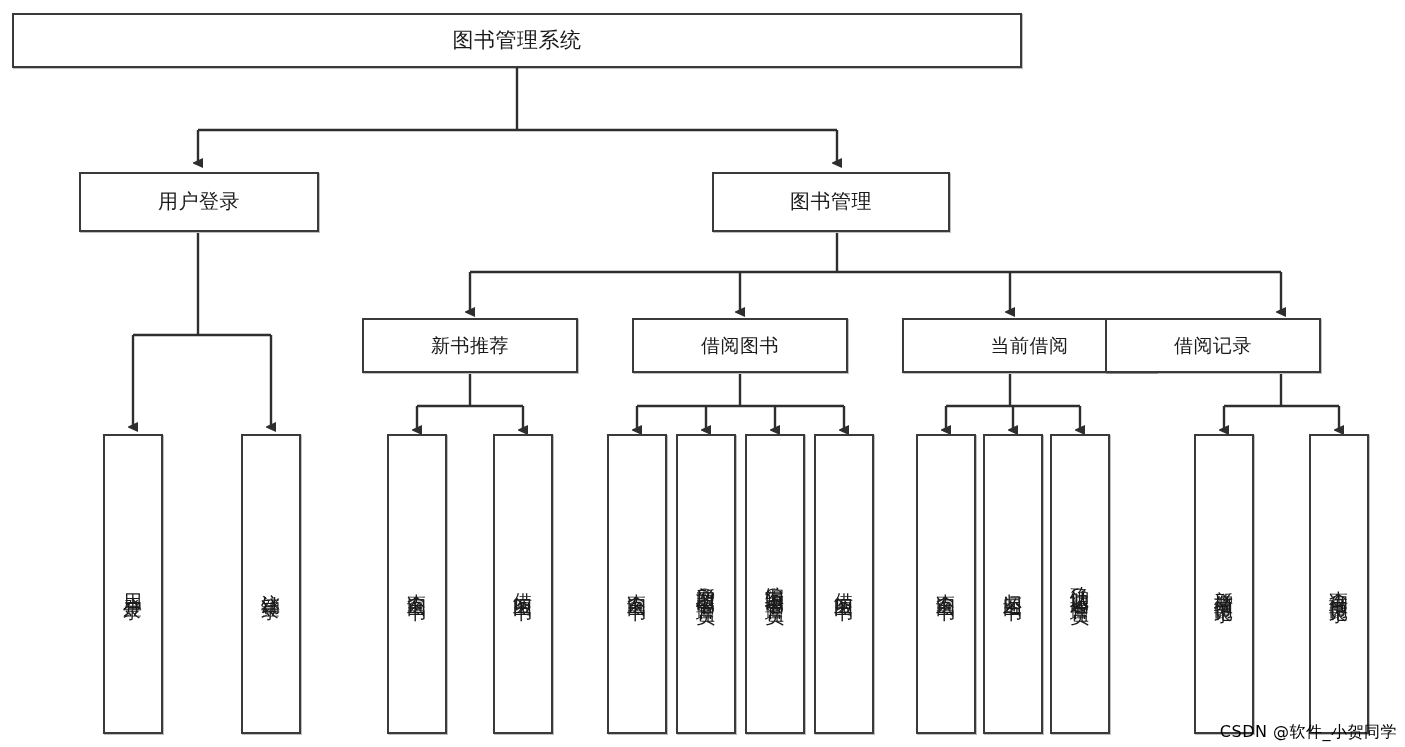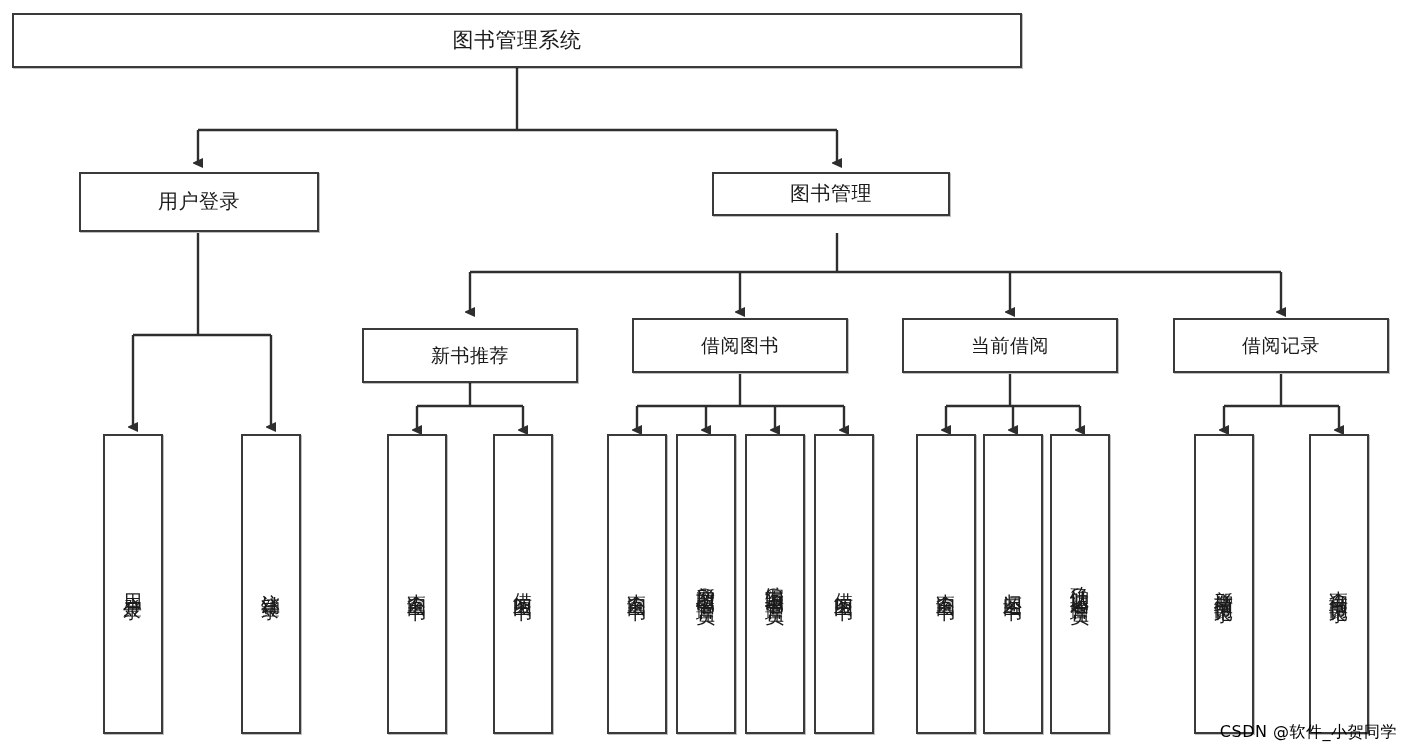--- a/index.html
+++ b/index.html
@@ -123,37 +123,37 @@
   </svg>
 
   <div class="node root horizontal" style="left:12px; top:13px; width:1010px; height:55px;">
     <span class="label">图书管理系统</span>
   </div>
 
   <div class="node level1 horizontal" style="left:79px; top:172px; width:240px; height:60px;">
     <span class="label">用户登录</span>
   </div>
 
-  <div class="node level1 horizontal" style="left:712px; top:172px; width:238px; height:44px;">
+  <div class="node level1 horizontal" style="left:712px; top:172px; width:238px; height:60px;">
     <span class="label">图书管理</span>
   </div>
 
-  <div class="node level2 horizontal" style="left:362px; top:328px; width:216px; height:55px;">
+  <div class="node level2 horizontal" style="left:362px; top:318px; width:216px; height:55px;">
     <span class="label">新书推荐</span>
   </div>
 
   <div class="node level2 horizontal" style="left:632px; top:318px; width:216px; height:55px;">
     <span class="label">借阅图书</span>
   </div>
 
-  <div class="node level2 horizontal" style="left:902px; top:318px; width:216px; height:55px;">
+  <div class="node level2 horizontal" style="left:902px; top:318px; width:255px; height:55px;">
     <span class="label">当前借阅</span>
   </div>
 
-  <div class="node level2 horizontal" style="left:1173px; top:318px; width:216px; height:55px;">
+  <div class="node level2 horizontal" style="left:1105px; top:318px; width:216px; height:55px;">
     <span class="label">借阅记录</span>
   </div>
 
   <div class="node leaf vertical" style="left:103px; top:434px; width:60px; height:300px;">
     <span class="label">用户登录</span>
   </div>
 
   <div class="node leaf vertical" style="left:241px; top:434px; width:60px; height:300px;">
     <span class="label">注销登录</span>
   </div>

